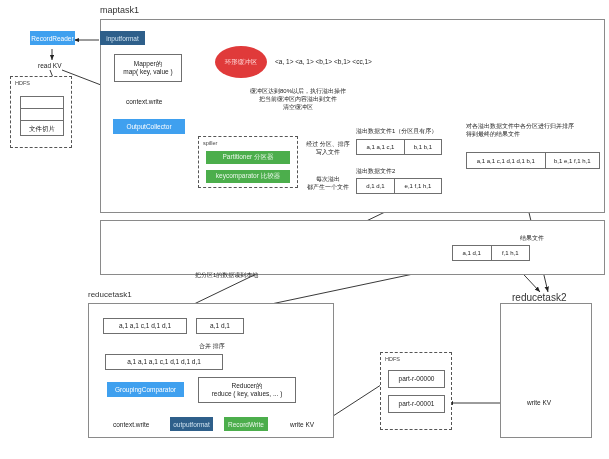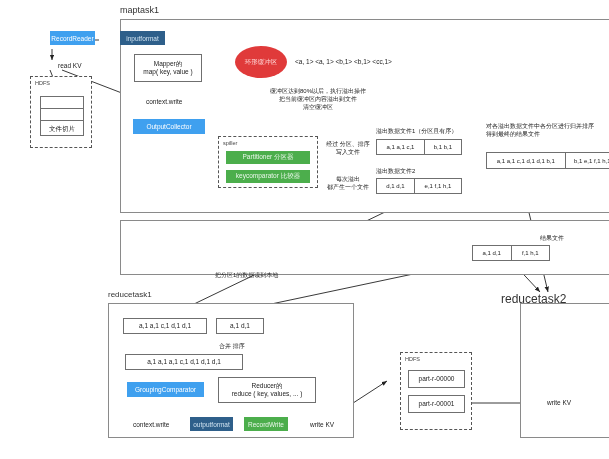--- a/index.html
+++ b/index.html
@@ -1,18 +1,18 @@
 <!DOCTYPE html>
 <html><head>
 <meta charset="utf-8">
 <style>
   html,body{margin:0;padding:0;background:#ffffff;}
   body{font-family:"Liberation Sans","DejaVu Sans",sans-serif;}
   #canvas{position:relative;width:609px;height:459px;background:#fff;overflow:hidden;}
-  .abs{position:absolute;box-sizing:border-box;margin-left:20px;}
+  .abs{position:absolute;box-sizing:border-box;}
   .lbl{font-size:6.5px;color:#222;line-height:1.25;white-space:nowrap;}
   .lbl-cn{font-size:6px;color:#222;line-height:1.3;}
   .panel{border:1px solid #8a8a8a;background:#fff;}
   .title{font-size:9px;color:#333;}
   .box{border:1px solid #6f6f6f;background:#fff;display:flex;align-items:center;justify-content:center;
        font-size:6.5px;color:#222;text-align:center;line-height:1.3;}
   .dashed{border:1px dashed #555;background:#fff;}
   .blue{background:#3fa0ef;color:#fff;border:none;display:flex;align-items:center;justify-content:center;
         font-size:6.5px;text-align:center;}
   .darkblue{background:#2e5f8a;color:#cfe2f0;border:none;display:flex;align-items:center;justify-content:center;
@@ -192,17 +192,17 @@
   <div class="abs lbl" style="left:113px;top:421px;">context.write</div>
   <div class="abs darkblue" style="left:170px;top:417px;width:43px;height:14px;">outputformat</div>
   <div class="abs green" style="left:224px;top:417px;width:44px;height:14px;">RecordWrite</div>
   <div class="abs lbl" style="left:290px;top:421px;">write KV</div>
 
   <div class="abs dashed" style="left:380px;top:352px;width:72px;height:78px;"></div>
   <div class="abs hdfslbl" style="left:385px;top:356px;">HDFS</div>
   <div class="abs box" style="left:388px;top:370px;width:57px;height:18px;">part-r-00000</div>
   <div class="abs box" style="left:388px;top:395px;width:57px;height:18px;">part-r-00001</div>
 
-  <div class="abs title" style="left:481px;top:292px;font-size:12px;">reducetask2</div>
+  <div class="abs title" style="left:512px;top:292px;font-size:10px;">reducetask2</div>
   <div class="abs panel" style="left:500px;top:303px;width:92px;height:135px;"></div>
   <div class="abs lbl" style="left:527px;top:399px;">write KV</div>
 
 </div>
 
 </body></html>

